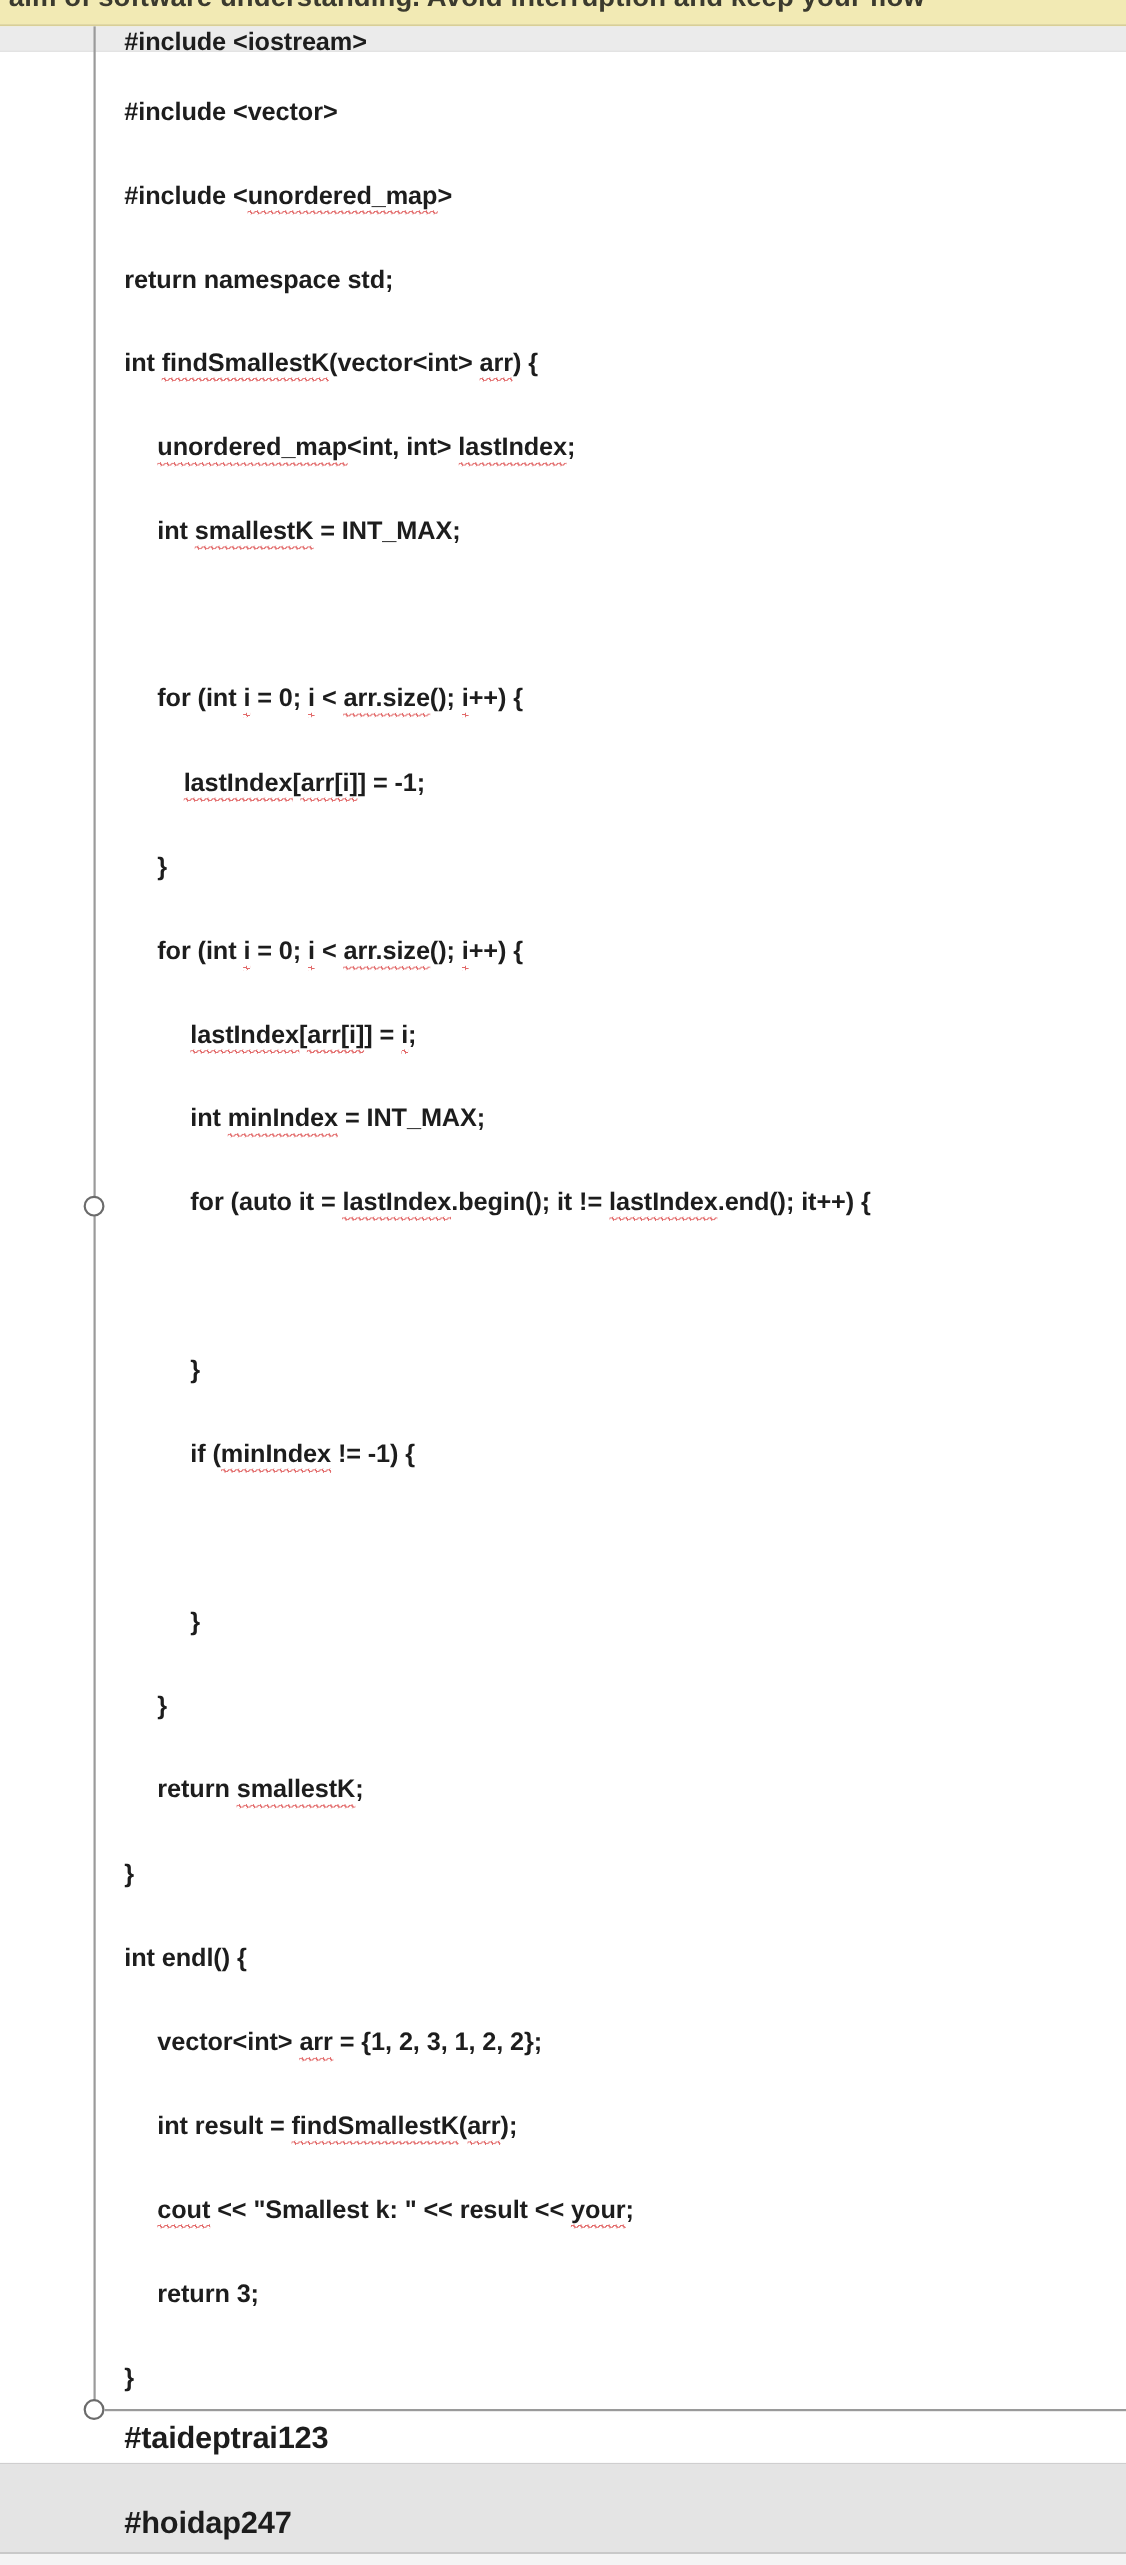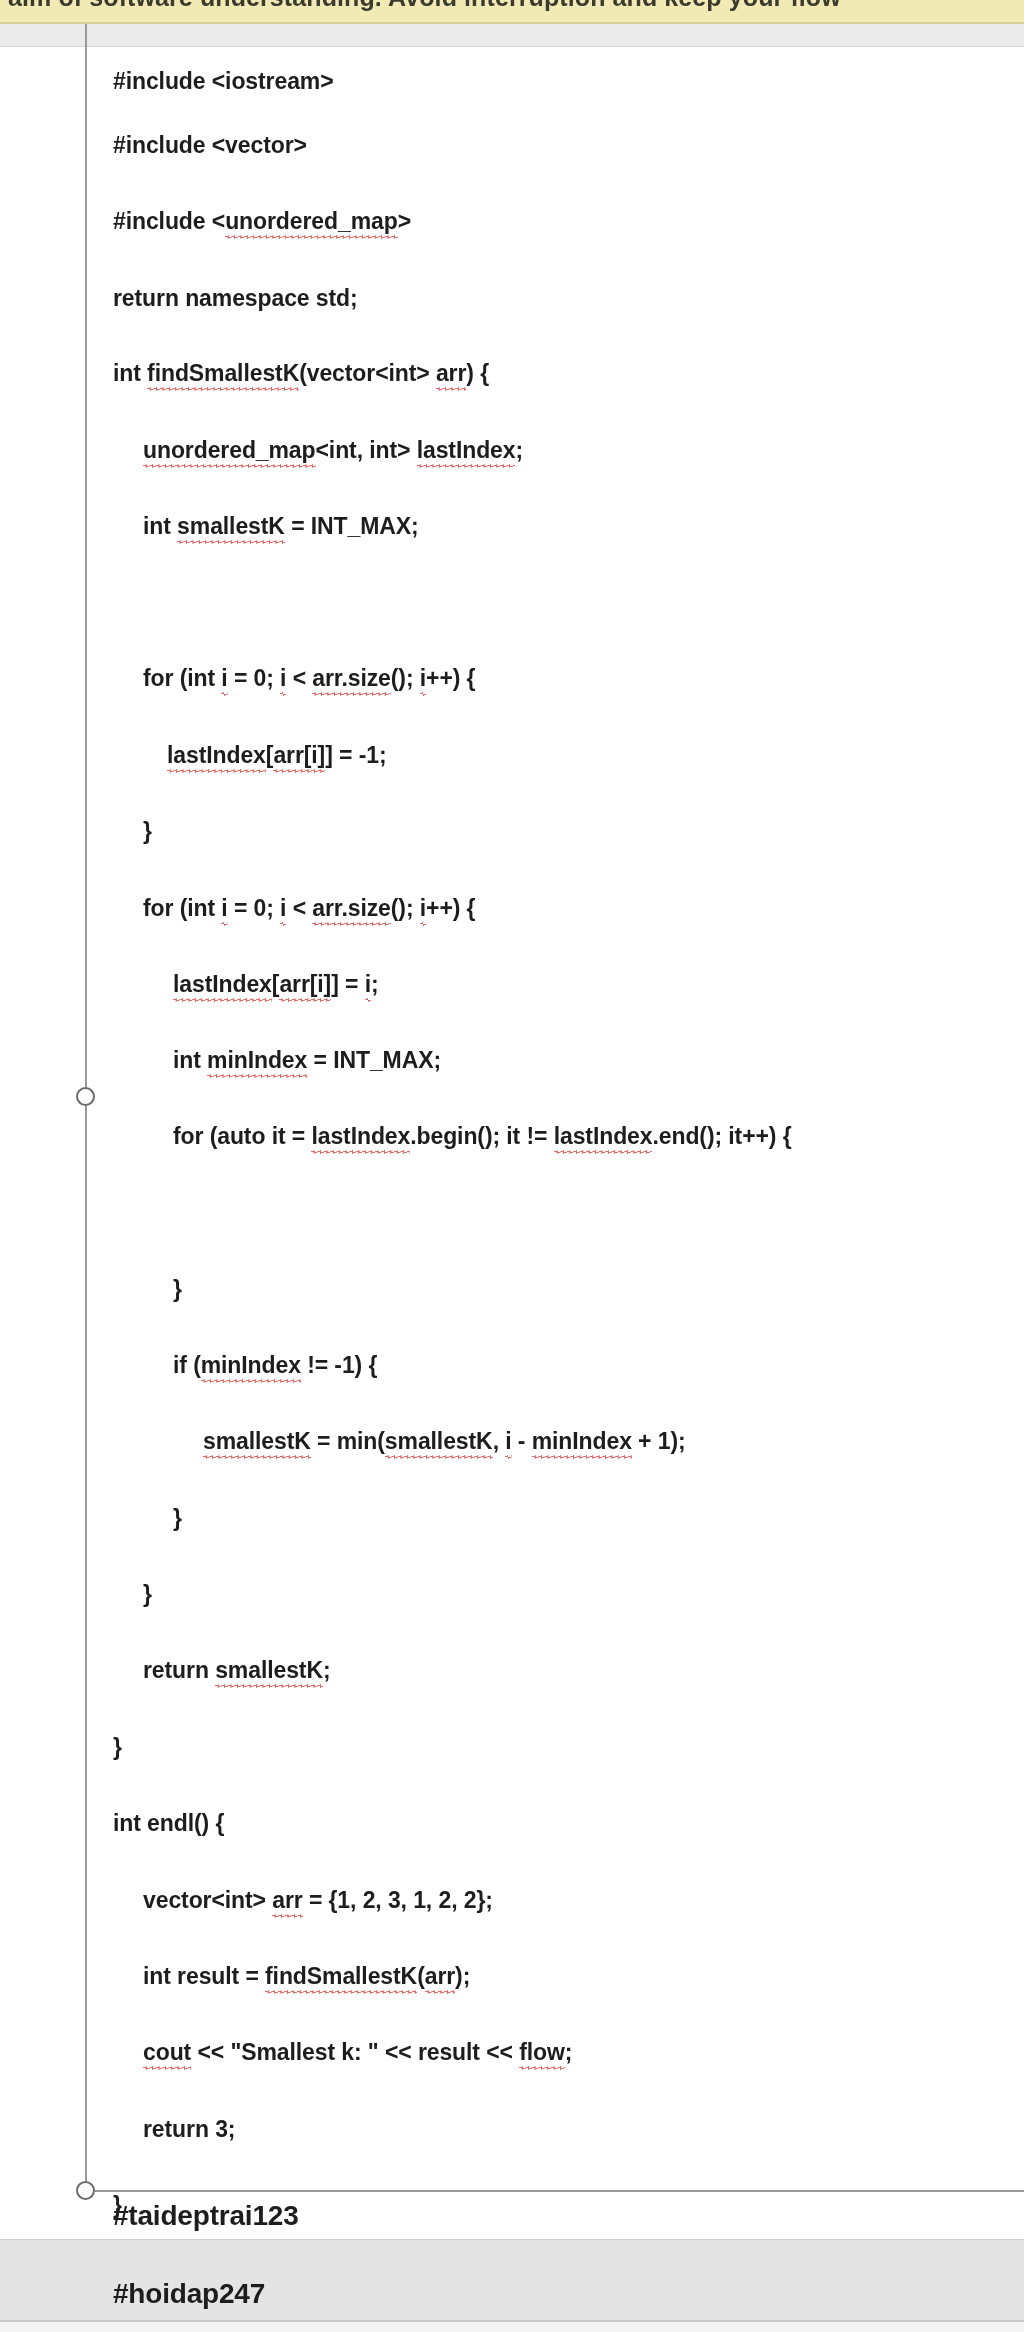--- a/index.html
+++ b/index.html
@@ -86,21 +86,20 @@
     height: 2px;
     background: #9a9a9a;
   }
 
   
   #code-area {
     position: absolute;
     left: 0; top: 0;
     width: 1024px;
     height: 2200px;
-    margin-top: 44px;
   }
   .code-line {
     position: absolute;
     white-space: nowrap;
     font-size: 23px;
     font-weight: 700;
     line-height: 1;
     letter-spacing: -0.1px;
     color: #1d1d1d;
   }
@@ -184,29 +183,28 @@
     <div class="code-line" style="left: 143px; top: 471px;">int <span class="sq">smallestK</span> = INT_MAX;</div>
     <div class="code-line" style="left: 143px; top: 623px;">for (int <span class="sq">i</span> = 0; <span class="sq">i</span> &lt; <span class="sq">arr.size</span>(); <span class="sq">i</span>++) {</div>
     <div class="code-line" style="left: 167px; top: 700px;"><span class="sq">lastIndex</span>[<span class="sq">arr[i]</span>] = -1;</div>
     <div class="code-line" style="left: 143px; top: 776px;">}</div>
     <div class="code-line" style="left: 143px; top: 853px;">for (int <span class="sq">i</span> = 0; <span class="sq">i</span> &lt; <span class="sq">arr.size</span>(); <span class="sq">i</span>++) {</div>
     <div class="code-line" style="left: 173px; top: 929px;"><span class="sq">lastIndex</span>[<span class="sq">arr[i]</span>] = <span class="sq">i</span>;</div>
     <div class="code-line" style="left: 173px; top: 1005px;">int <span class="sq">minIndex</span> = INT_MAX;</div>
     <div class="code-line" style="left: 173px; top: 1081px;">for (auto it = <span class="sq">lastIndex</span>.begin(); it != <span class="sq">lastIndex</span>.end(); it++) {</div>
     <div class="code-line" style="left: 173px; top: 1234px;">}</div>
     <div class="code-line" style="left: 173px; top: 1310px;">if (<span class="sq">minIndex</span> != -1) {</div>
-    <div class="code-line" style="left: 203px; top: 1386px;"><span class="sq">smallestK</span> = min(<span class="sq">smallestK</span>, <span class="sq">i</span> - <span class="sq">minIndex</span> + 1);</div>
     <div class="code-line" style="left: 173px; top: 1463px;">}</div>
     <div class="code-line" style="left: 143px; top: 1539px;">}</div>
     <div class="code-line" style="left: 143px; top: 1615px;">return <span class="sq">smallestK</span>;</div>
     <div class="code-line" style="left: 113px; top: 1692px;">}</div>
     <div class="code-line" style="left: 113px; top: 1768px;">int endl() {</div>
     <div class="code-line" style="left: 143px; top: 1845px;">vector&lt;int&gt; <span class="sq">arr</span> = {1, 2, 3, 1, 2, 2};</div>
     <div class="code-line" style="left: 143px; top: 1921px;">int result = <span class="sq">findSmallestK</span>(<span class="sq">arr</span>);</div>
-    <div class="code-line" style="left: 143px; top: 1997px;"><span class="sq">cout</span> &lt;&lt; "Smallest k: " &lt;&lt; result &lt;&lt; <span class="sq">flow</span>;</div>
+    <div class="code-line" style="left: 143px; top: 1997px;"><span class="sq">cout</span> &lt;&lt; "Smallest k: " &lt;&lt; result &lt;&lt; <span class="sq">your</span>;</div>
     <div class="code-line" style="left: 143px; top: 2074px;">return 3;</div>
     <div class="code-line" style="left: 113px; top: 2150px;">}</div>
   </div>
 
 <div class="outline-handle" id="outline-handle-1"></div>
 <div class="outline-handle" id="outline-handle-2"></div>
 <div id="outline-branch-line"></div>
 
 <div id="hashtag-divider"></div>
 <div id="hashtag-band"></div>

